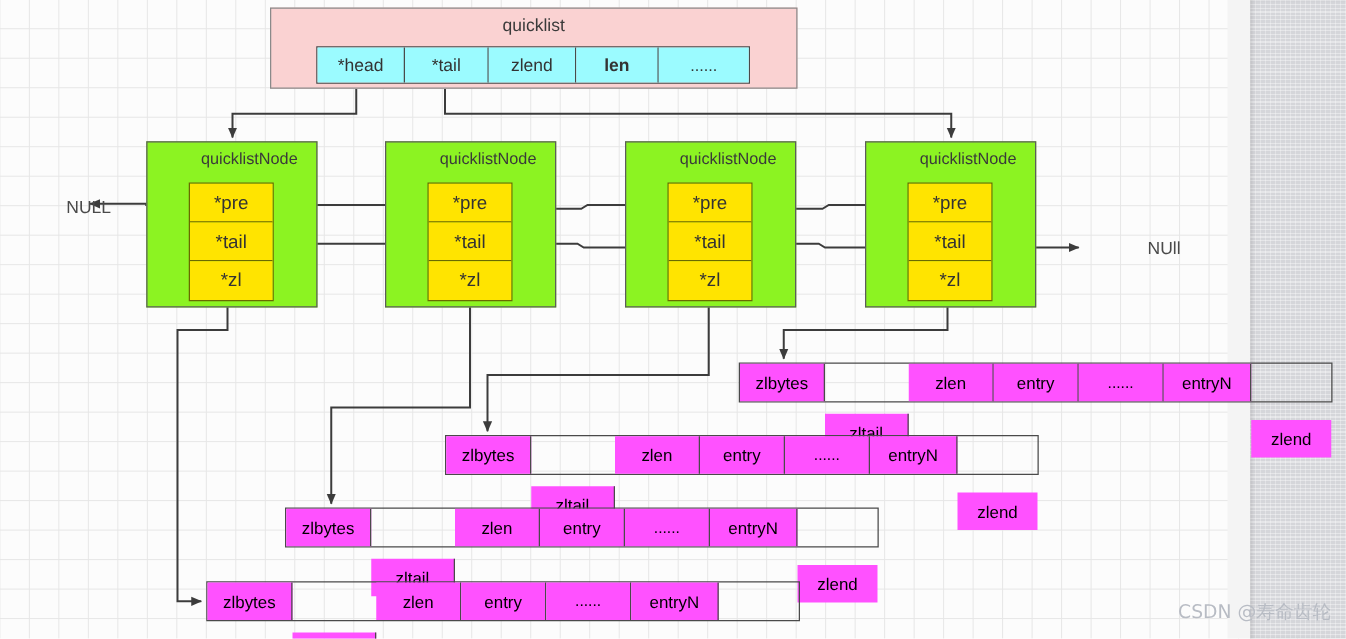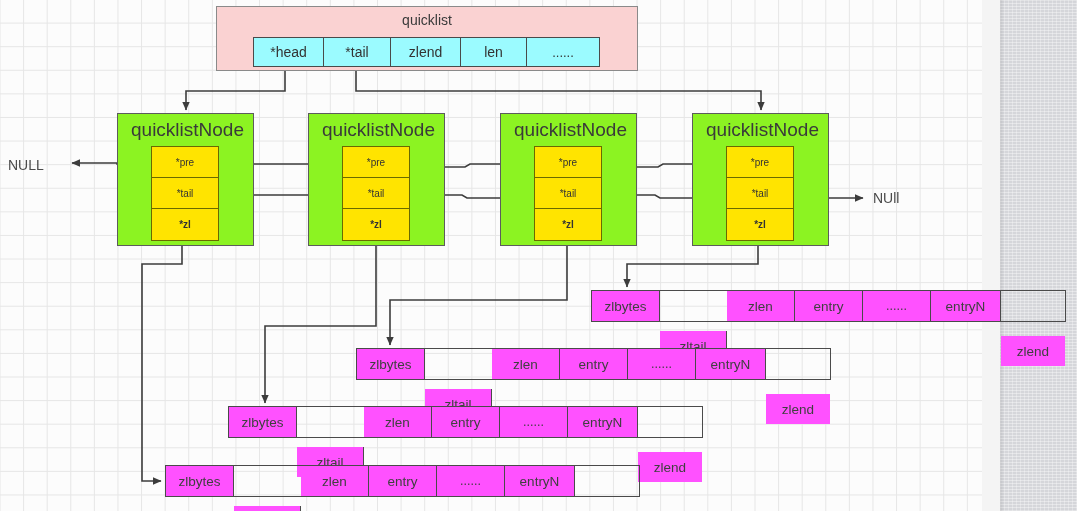--- a/index.html
+++ b/index.html
@@ -86,95 +86,96 @@
     align-items: center;
     justify-content: center;
     font-size: 14px;
     color: #333;
     height: 100%;
   }
   .ql-cell:last-child { border-right: none; }
   .ql-cell.w-head { width: 70px; }
   .ql-cell.w-tail { width: 67px; }
   .ql-cell.w-count { width: 70px; }
-  .ql-cell.w-len { width: 66px; }
+  .ql-cell.w-len { width: 66px; font-weight: bold; }
   .ql-cell.w-dots { width: 72px; }
   .ql-cell .dots { letter-spacing: 0px; font-size: 13px; }
 
   
   .node {
     position: absolute;
     width: 137px; height: 133px;
     background: #8cf322;
     border: 1.5px solid #5c5c5c;
     box-sizing: border-box;
   }
   .node-title {
     position: absolute;
-    left: 2px; top: 5px;
+    left: 14px; top: 5px;
     width: 100%;
     text-align: center;
-    font-size: 19px;
+    font-size: 13px;
     color: #3a3a3a;
   }
   .node-fields {
     position: absolute;
     left: 33px; top: 32px;
     width: 68px;
     border: 1.5px solid #6a6a00;
     box-sizing: border-box;
   }
   .nf-cell {
     background: #ffe400;
     border-bottom: 1.5px solid #6a6a00;
     box-sizing: border-box;
     height: 31px;
     display: flex;
     align-items: center;
     justify-content: center;
-    font-size: 10px;
+    font-size: 15px;
     color: #333;
   }
-  .nf-cell:last-child { border-bottom: none; font-weight: bold; }
+  .nf-cell:last-child { border-bottom: none; }
 
   
   .ziplist {
     position: absolute;
     display: flex;
     height: 32px;
     border: 1.5px solid #4a4a4a;
     box-sizing: border-box;
   }
   .zl-cell {
     background: #ff51ff;
     border-right: 1.5px solid #4a4a4a;
     box-sizing: border-box;
     display: flex;
     align-items: center;
     justify-content: center;
     font-size: 13.5px;
-    color: #404040;
+    color: #000000;
     height: 100%;
   }
   .zl-cell:last-child { border-right: none; margin-top: 45px; }
   .zl-w0 { width: 68px; }
   .zl-w1 { width: 67px; margin-top: 40px; }
   .zl-w2 { width: 68px; }
   .zl-w3 { width: 68px; }
   .zl-w4 { width: 68px; }
   .zl-w5 { width: 70px; }
   .zl-w6 { width: 64px; }
   .zl-cell .dots { font-size: 12.5px; }
 
   
   .side-label {
     position: absolute;
     font-size: 14px;
     color: #4a4a4a;
     white-space: nowrap;
+    margin-left: 45px;
   }
 
   
   #watermark {
     position: absolute;
     right: 12px; bottom: 12px;
     font-size: 15px;
     color: #b8bcc4;
     white-space: nowrap;
     font-family: "DejaVu Sans", "Liberation Sans", sans-serif;
@@ -320,14 +321,15 @@
     <div class="zl-cell zl-w4">
         <span class="dots">......</span>
       </div>
     <div class="zl-cell zl-w5">entryN</div>
     <div class="zl-cell zl-w6">zlend</div>
   </div>
 
   <div class="side-label" style="left:8px; top:157px;">NULL</div>
   <div class="side-label" style="left:873px; top:190px;">NUll</div>
 
+  <div id="watermark">CSDN @寿命齿轮</div>
 
 </div>
 
 </body></html>

